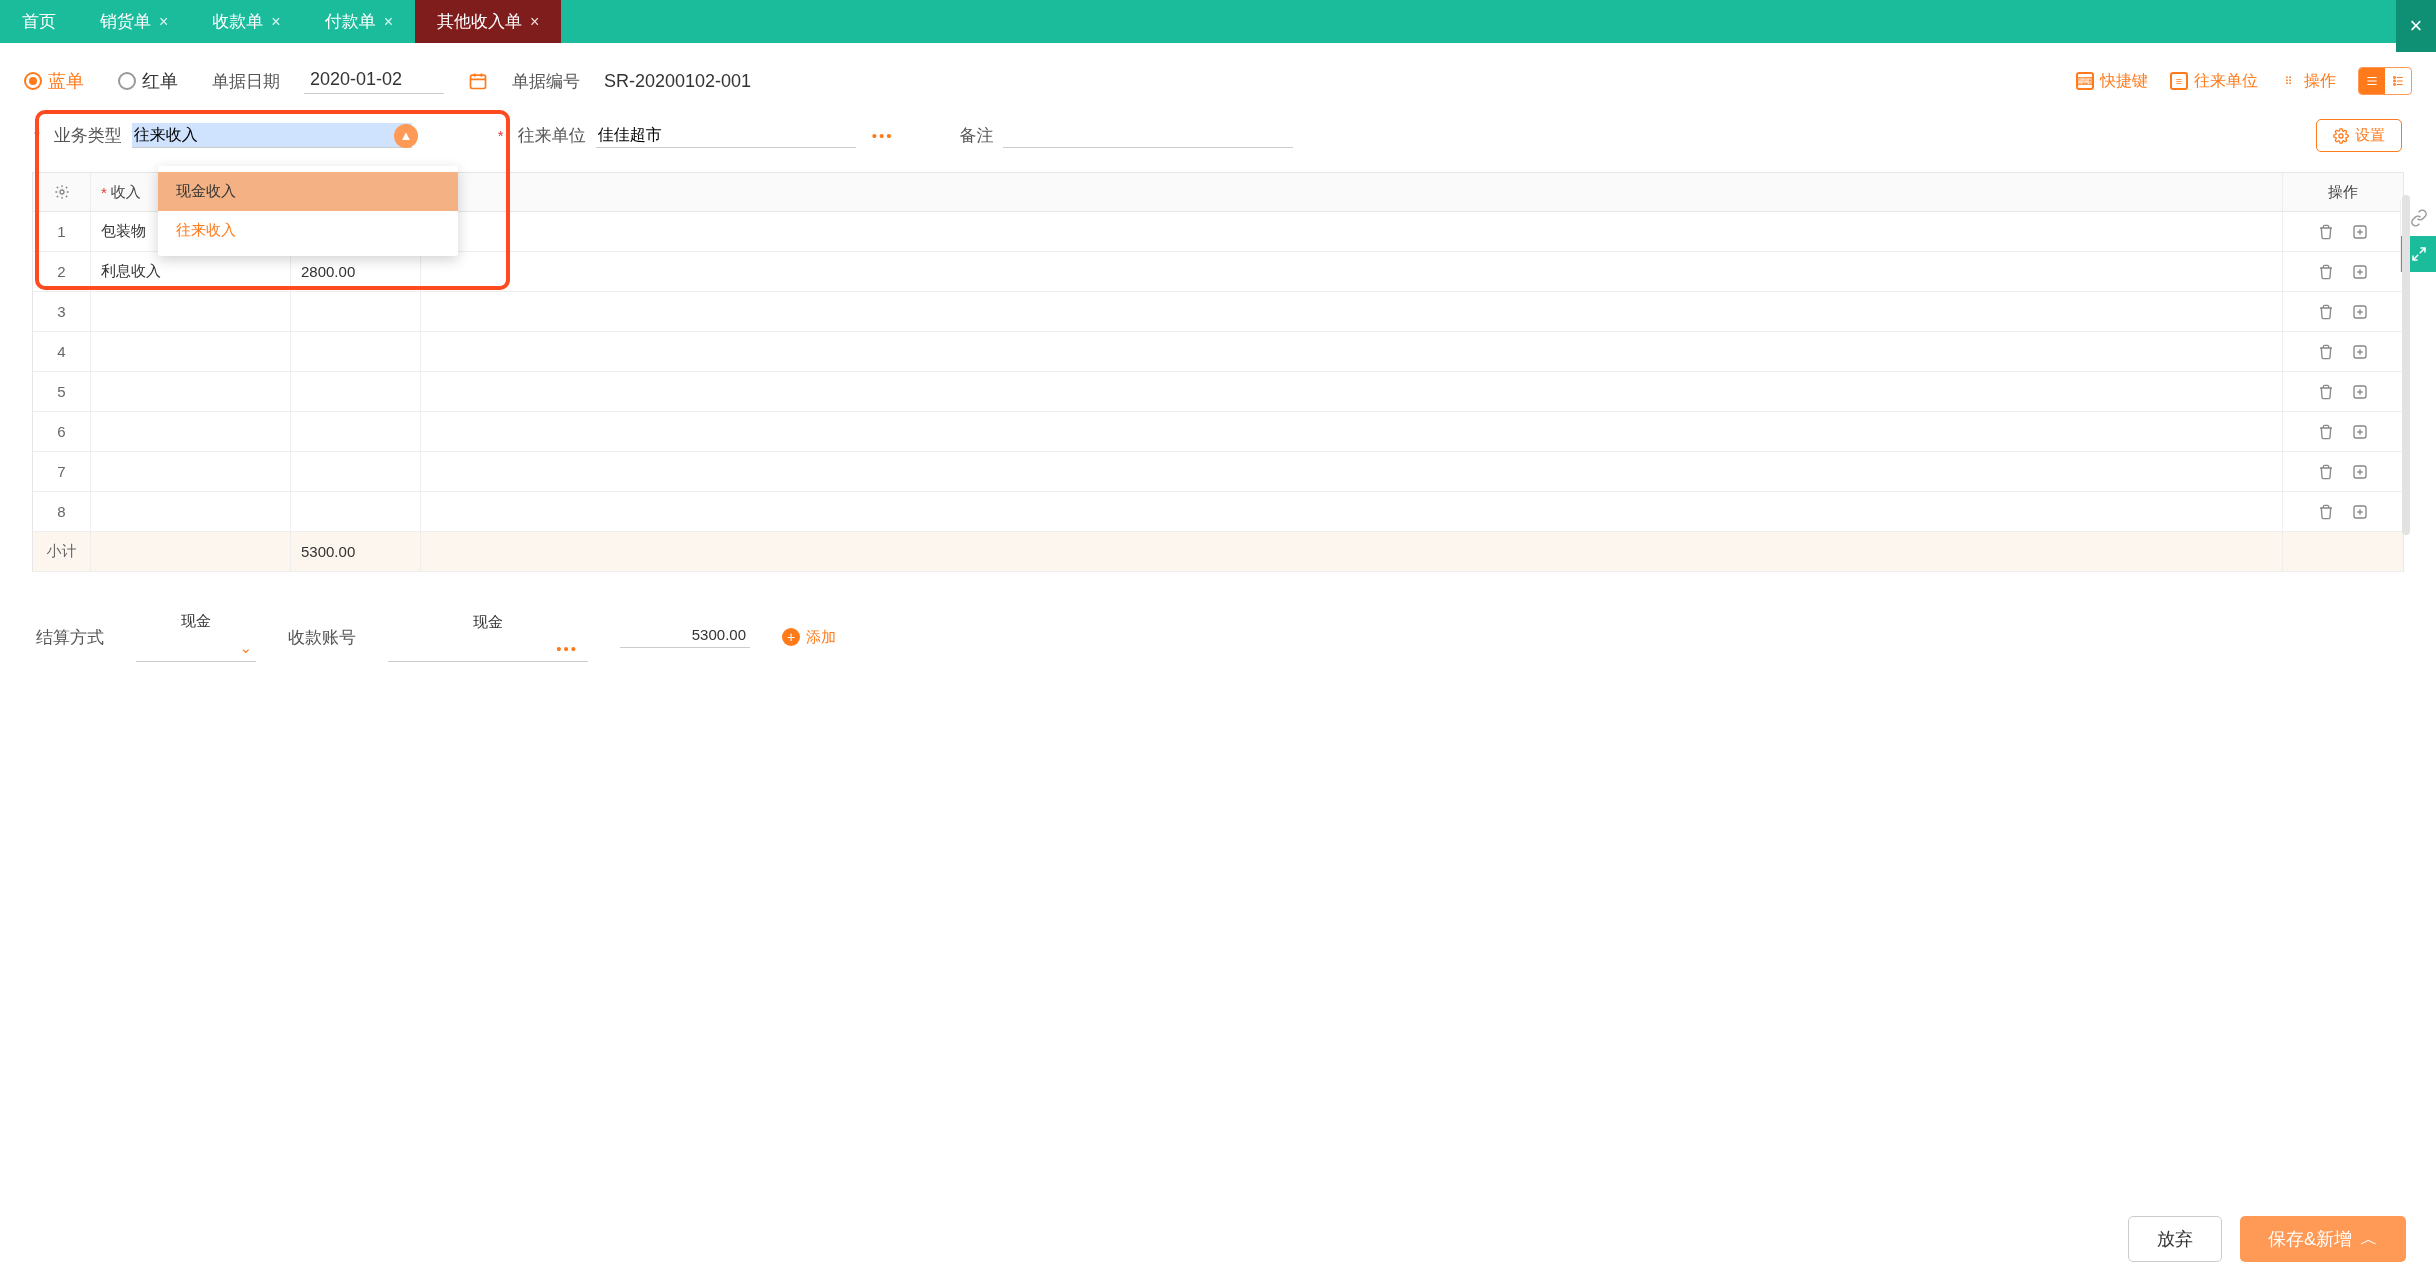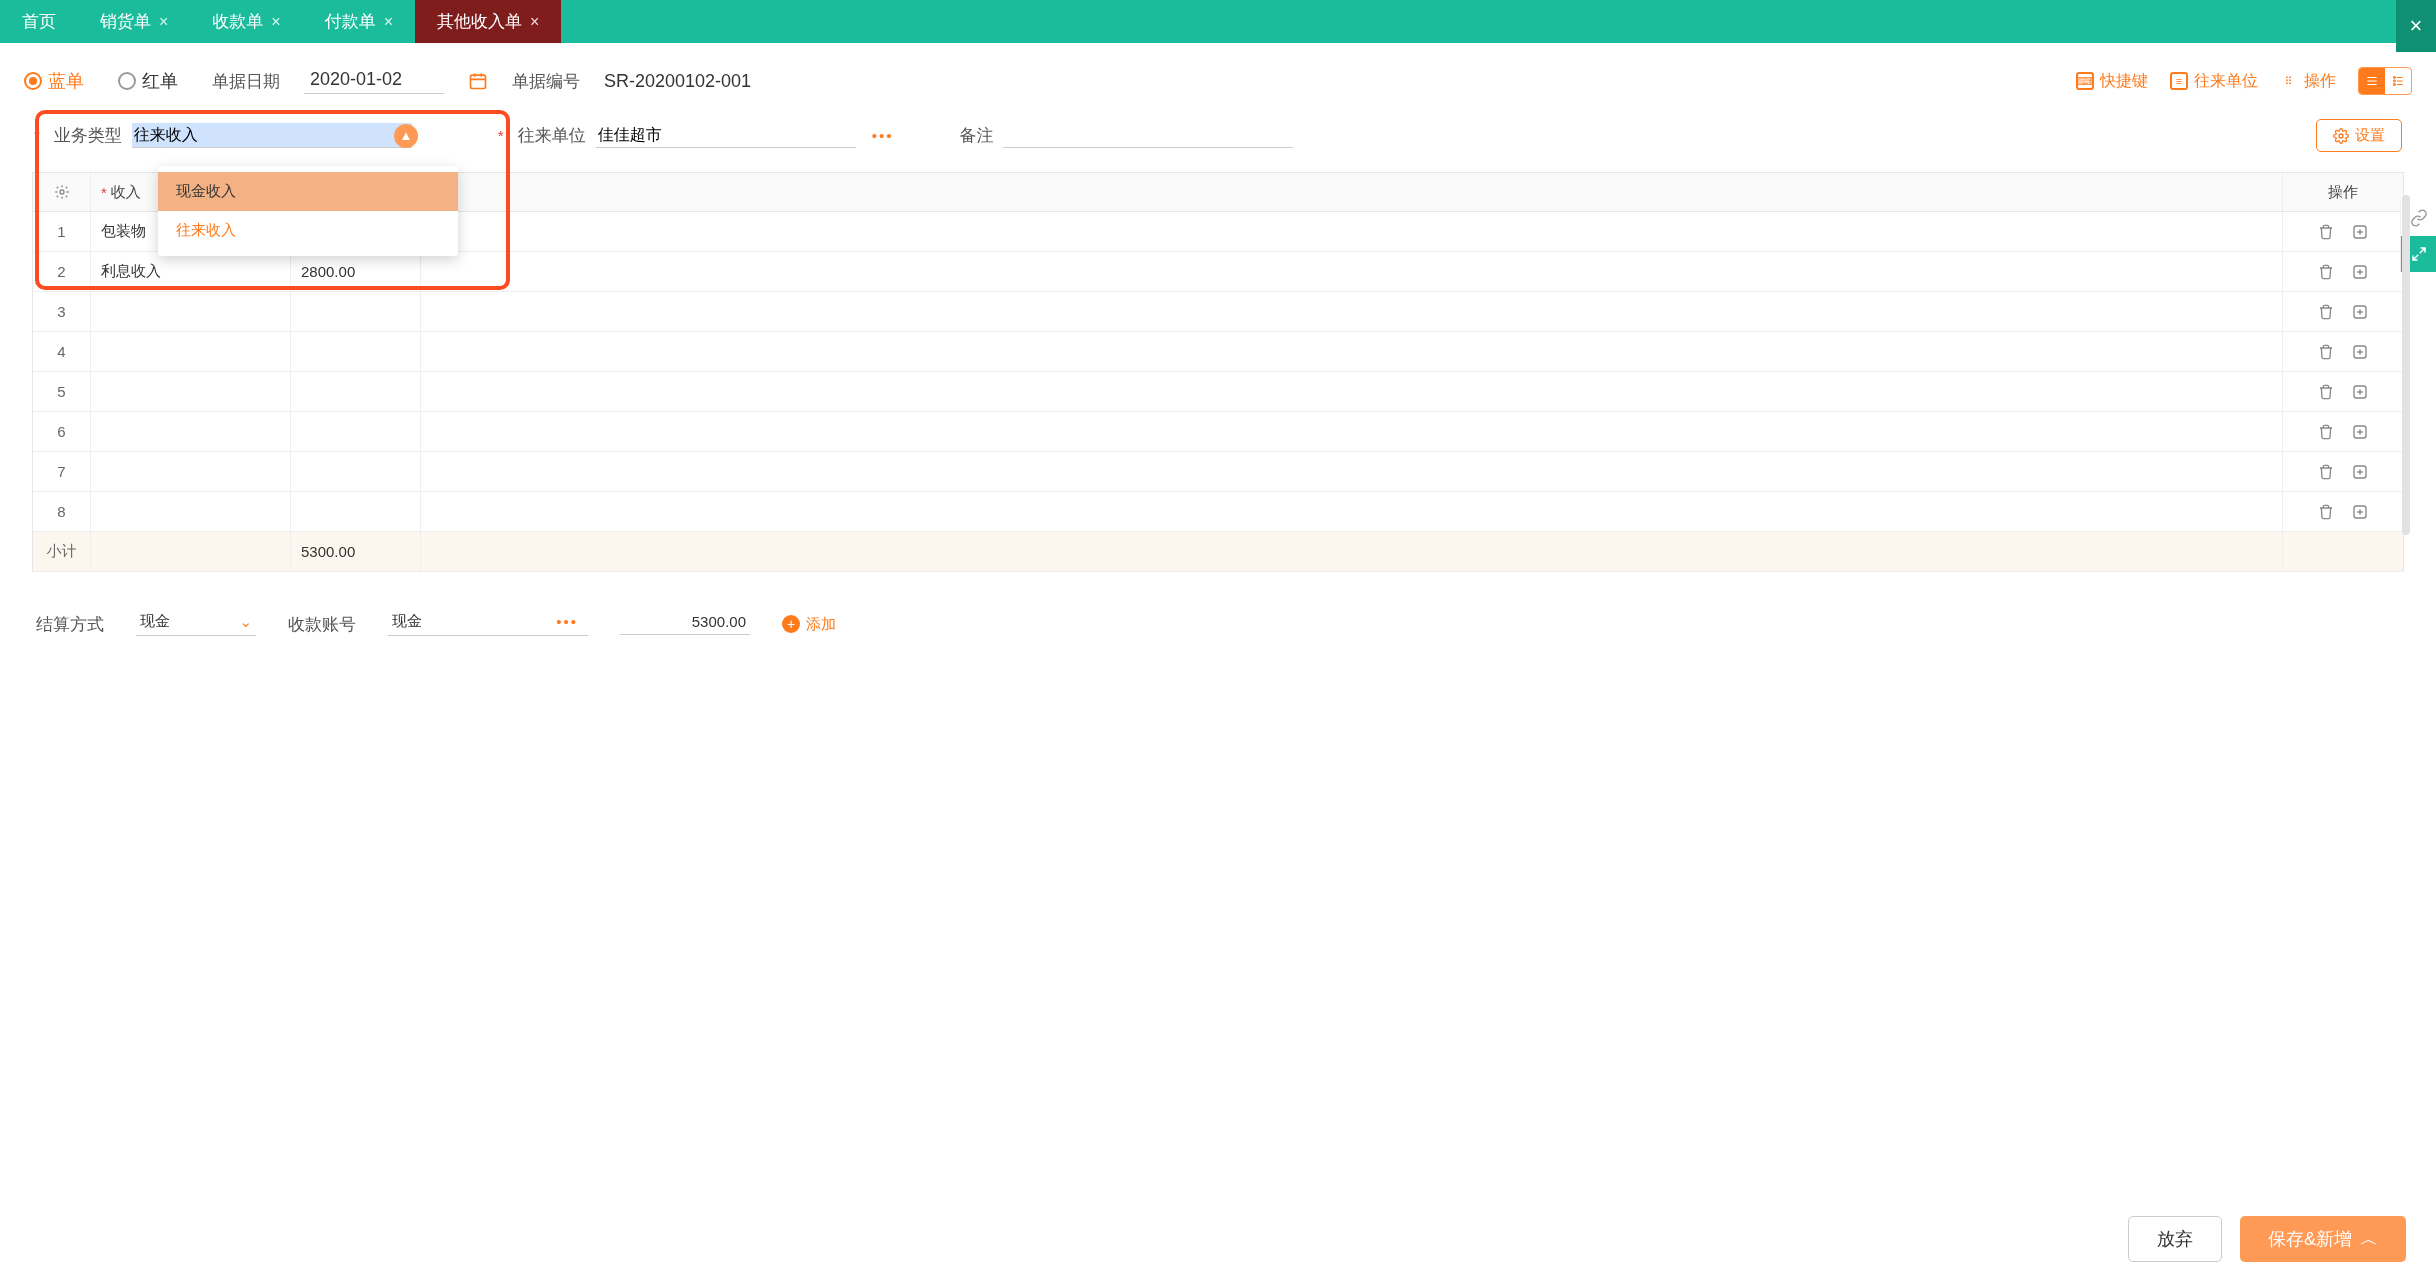--- a/index.html
+++ b/index.html
@@ -51,21 +51,21 @@
 .thead > div:last-child, .trow > div:last-child { border-right: none; justify-content: center; }
 .thead .ops, .trow .ops { justify-content: center; gap: 18px; }
 .trow { height: 40px; border-left: 1px solid #e6e6e6; border-right: 1px solid #e6e6e6; }
 .trow .idx { justify-content: center; color: #666; }
 .trow.subtotal { background: #fdf6ee; }
 .gear-cell { display: flex; align-items: center; justify-content: center; }
 .ops svg { cursor: pointer; }
 .amount { justify-content: flex-start; }
 
 .footer-fields { display: flex; align-items: center; gap: 32px; padding: 40px 22px 20px 22px; }
-.footer-fields .sel { display: inline-flex; align-items: center; gap: 8px; border-bottom: 1px solid #ccc; padding: 0 4px 4px 4px; min-width: 120px; }
+.footer-fields .sel { display: inline-flex; align-items: center; gap: 8px; border-bottom: 1px solid #ccc; padding: 0 4px 4px 4px; min-width: 120px; flex-direction: column; }
 .chev { color: #ff7a1a; }
 .add-link { display: inline-flex; align-items: center; gap: 6px; color: #ff7a1a; cursor: pointer; }
 .add-link .plus { width: 18px; height: 18px; border-radius: 50%; background: #ff7a1a; color: #fff; display: inline-flex; align-items: center; justify-content: center; font-size: 14px; line-height: 1; }
 .amount-box { border-bottom: 1px solid #ccc; min-width: 130px; text-align: right; padding: 0 4px 4px 0; }
 
 .action-bar { position: fixed; bottom: 0; left: 0; right: 0; display: flex; justify-content: flex-end; gap: 18px; padding: 14px 30px; background: rgba(255,255,255,.85); margin-left: 31px; }
 .btn { border-radius: 5px; padding: 10px 28px; font-size: 18px; cursor: pointer; border: none; }
 .btn.secondary { background: #fff; border: 1px solid #ccc; color: #333; }
 .btn.primary { background: #ff9a56; color: #fff; display: inline-flex; align-items: center; gap: 8px; }
 

